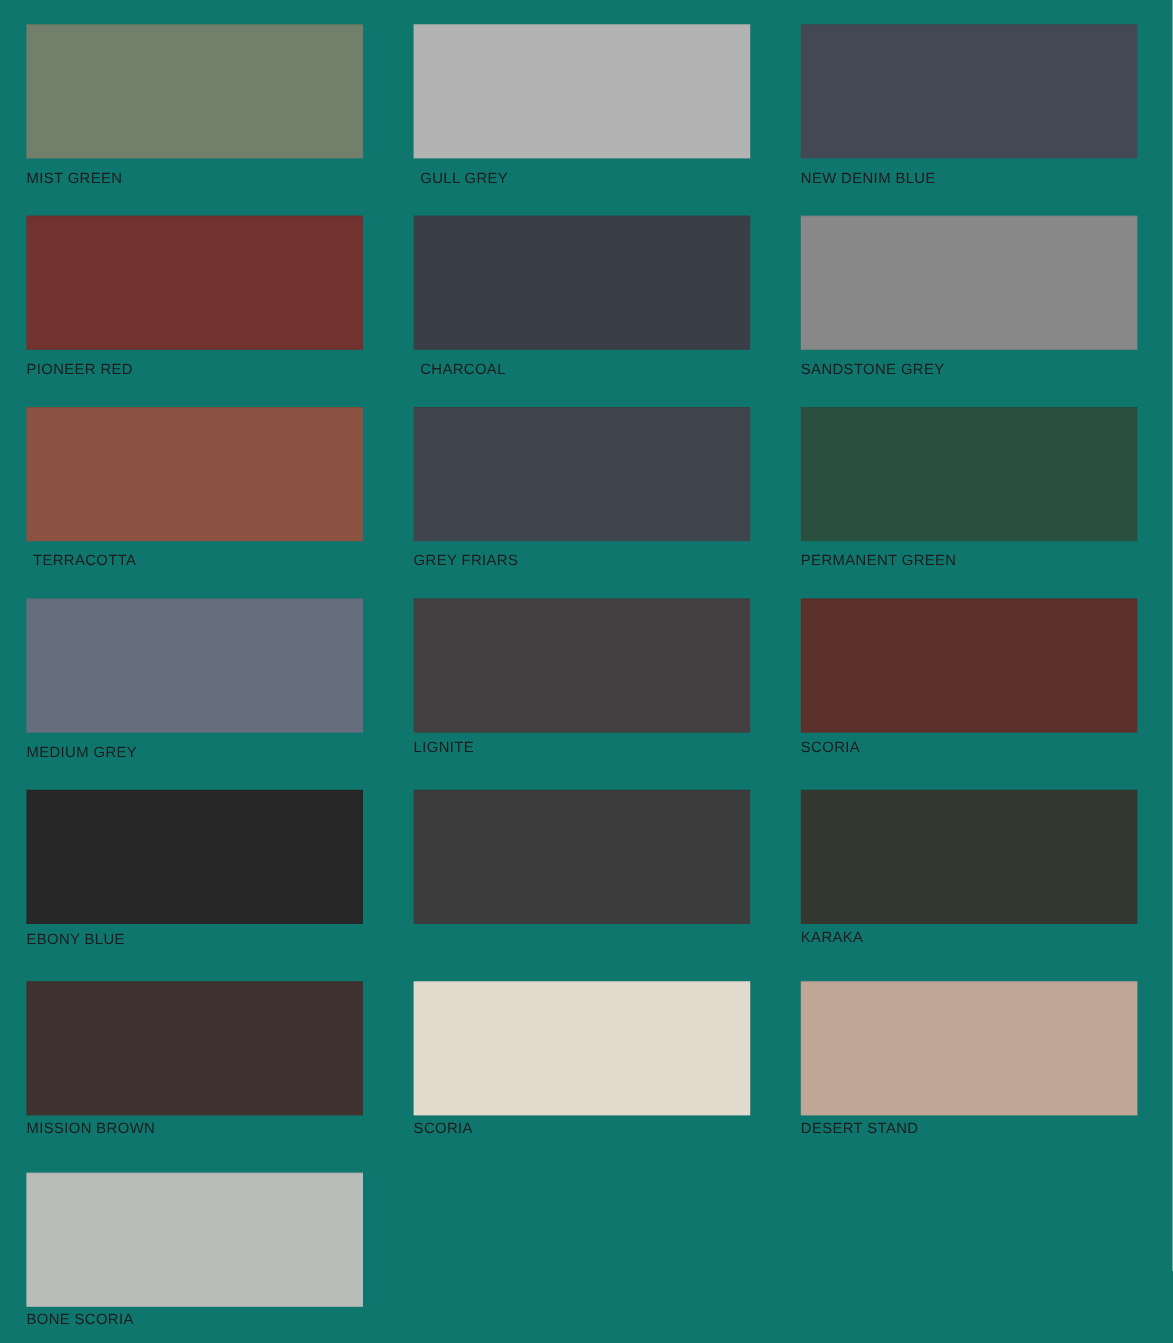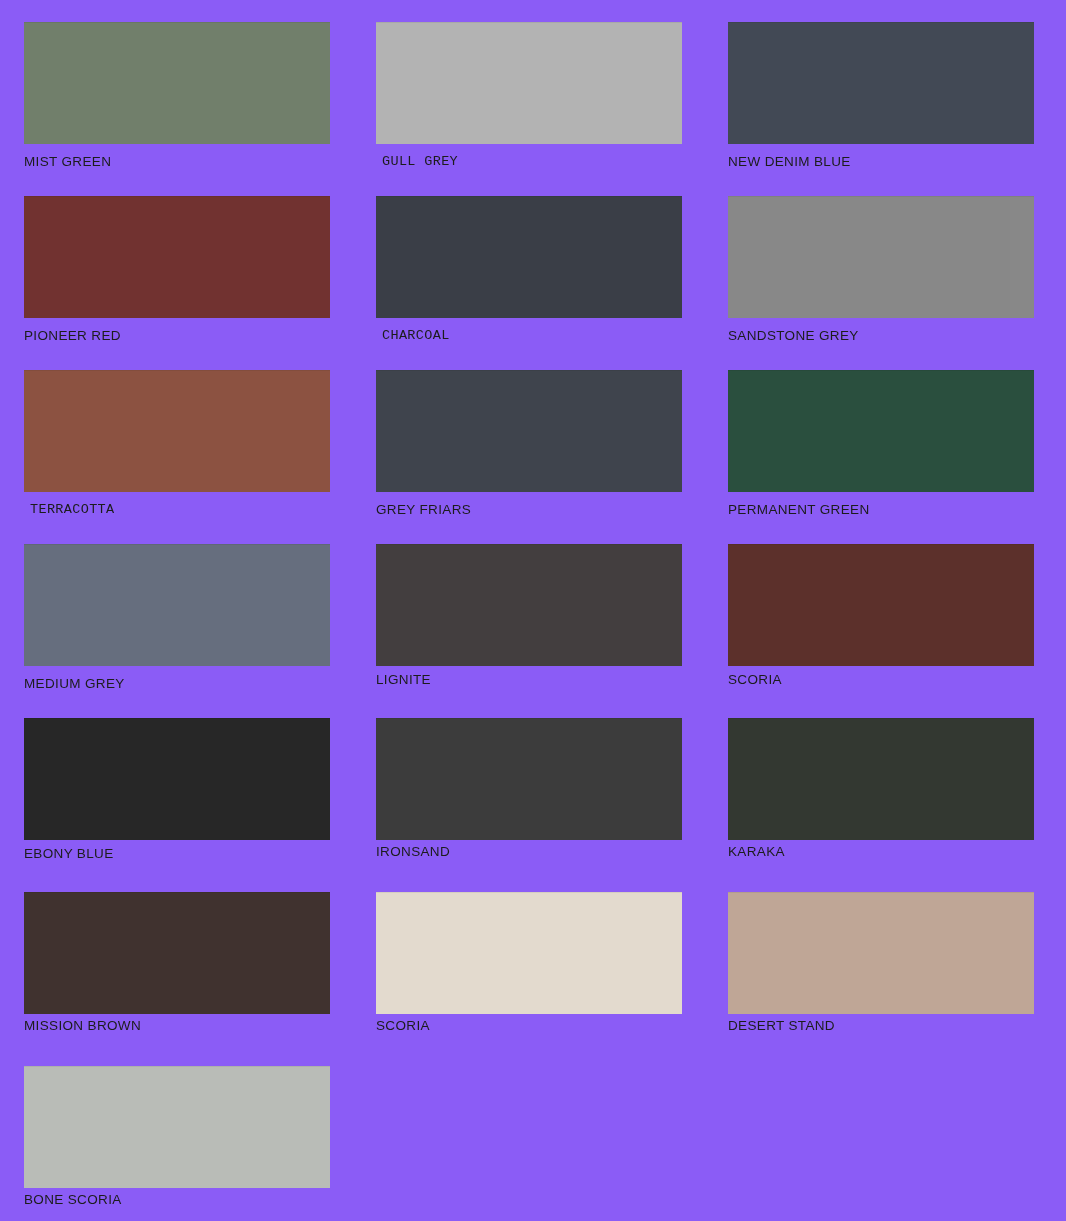--- a/index.html
+++ b/index.html
@@ -18,21 +18,21 @@
   #palette-grid {
     box-sizing: border-box;
     width: 1066px;
     height: 1221px;
     padding: 22px 30px 0 24px;
     display: grid;
     grid-template-columns: 352px 352px 310px;
     grid-template-rows: repeat(7, 174px);
     column-gap: 0px;
     row-gap: 0px;
-    background: #8b5cf6;
+    background: #0f766e;
   }
 
   .swatch-cell {
     position: relative;
     box-sizing: border-box;
   }
 
   .swatch-chip {
     box-sizing: border-box;
     width: 306px;
@@ -50,21 +50,21 @@
     font-size: 13.5px;
     line-height: 16px;
     letter-spacing: 0.35px;
     color: #1c1c1c;
     white-space: nowrap;
     margin-top: 10px;
     display: block;
   }
 
   
-  .indent-sm .swatch-label { padding-left: 6px; font-family: Liberation Mono, monospace; }
+  .indent-sm .swatch-label { padding-left: 6px; }
   .tight .swatch-label { margin-top: 6px; }
   .tighter .swatch-label { margin-top: 4px; }
 </style>
 </head>
 <body>
 
 <main id="palette-grid">
     <div class="swatch-cell col-0">
       <div class="swatch-chip" style="background-color: rgb(113, 127, 107);"></div>
       <span class="swatch-label">MIST GREEN</span>
@@ -112,21 +112,20 @@
     <div class="swatch-cell col-1 tight">
       <div class="swatch-chip" style="background-color: rgb(92, 48, 43);"></div>
       <span class="swatch-label">SCORIA</span>
     </div>
     <div class="swatch-cell col-2 tight">
       <div class="swatch-chip" style="background-color: rgb(39, 39, 39);"></div>
       <span class="swatch-label">EBONY BLUE</span>
     </div>
     <div class="swatch-cell col-0 tight tighter">
       <div class="swatch-chip" style="background-color: rgb(60, 60, 60);"></div>
-      <span class="swatch-label">IRONSAND</span>
     </div>
     <div class="swatch-cell col-1 tight tighter">
       <div class="swatch-chip" style="background-color: rgb(51, 56, 49);"></div>
       <span class="swatch-label">KARAKA</span>
     </div>
     <div class="swatch-cell col-2 tight tighter">
       <div class="swatch-chip" style="background-color: rgb(64, 50, 47);"></div>
       <span class="swatch-label">MISSION BROWN</span>
     </div>
     <div class="swatch-cell col-0 tight tighter">

